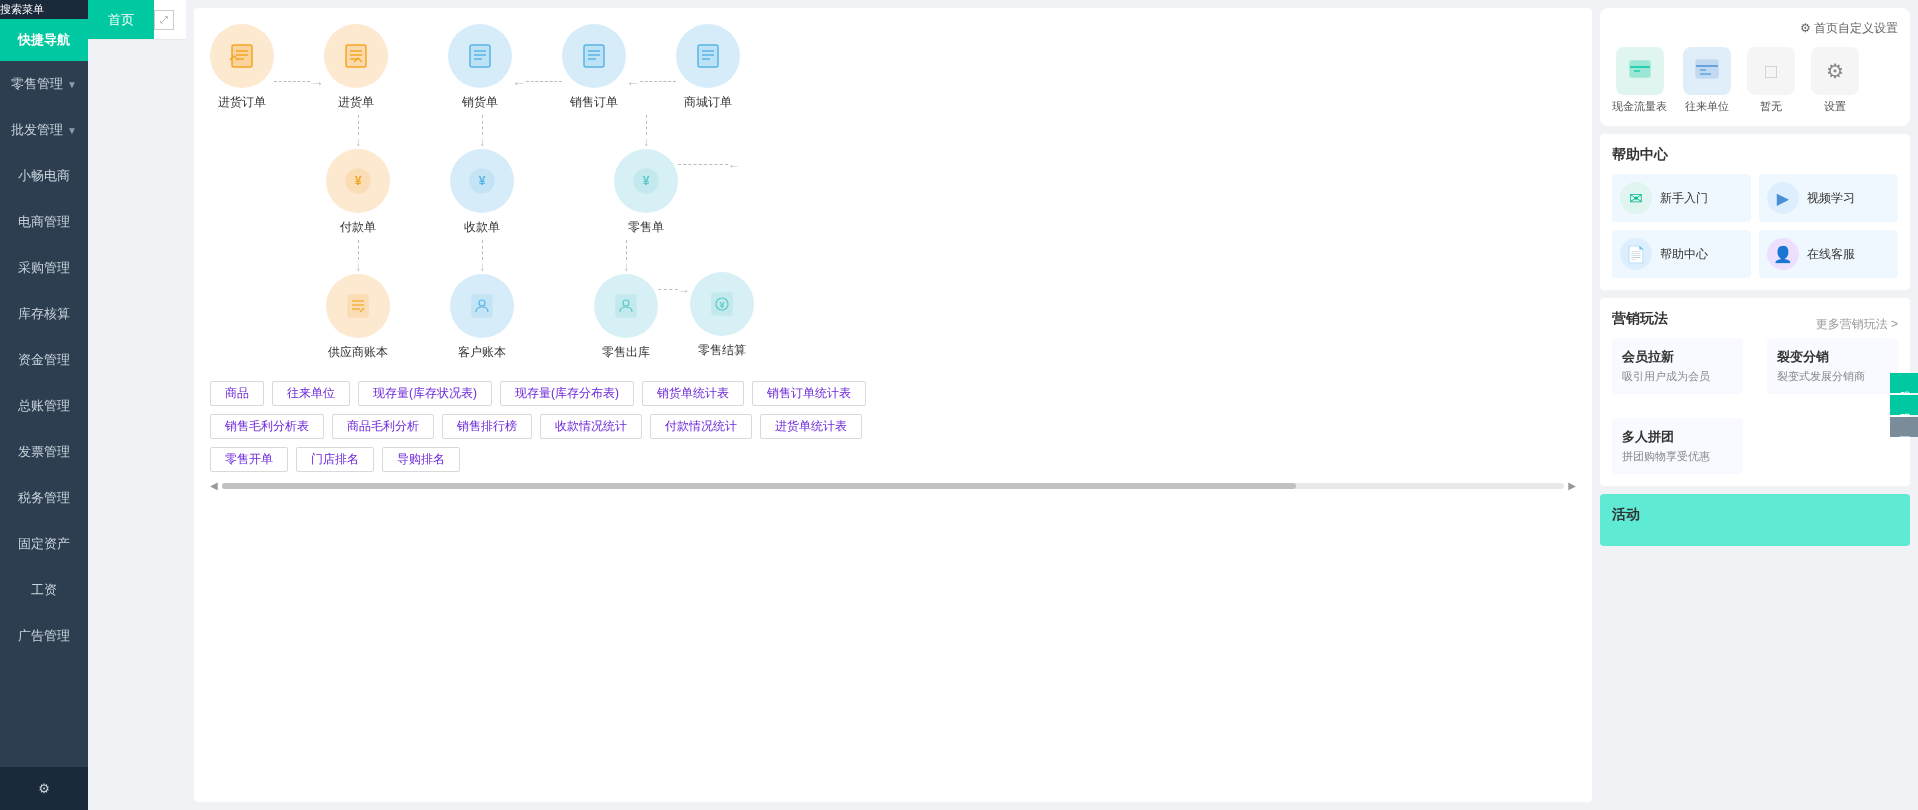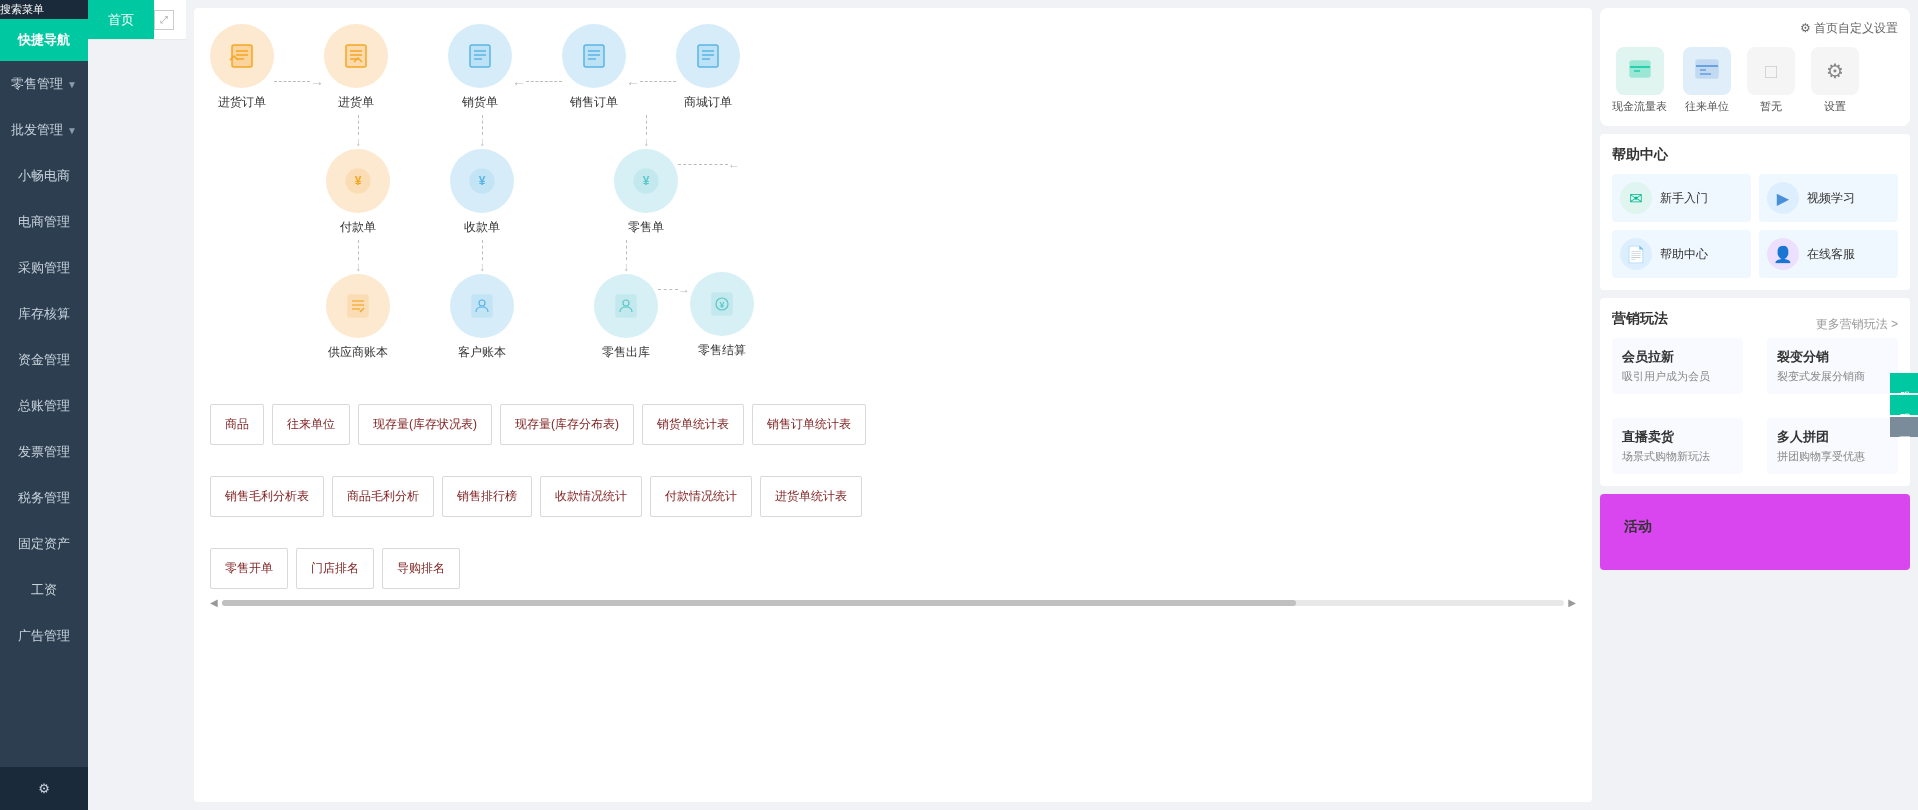--- a/index.html
+++ b/index.html
@@ -141,27 +141,26 @@
     }
     .func-grid {
       display: flex;
       flex-wrap: wrap;
       gap: 8px;
       margin-bottom: 8px;
     }
     .func-btn {
       border: 1px solid #d9d9d9;
       background: #fff;
-      padding: 11px 14px;
+      padding: 3px 14px;
       font-size: 12px;
-      color: #7f1d1d;
+      color: #6d28d9;
       cursor: pointer;
       border-radius: 2px;
       white-space: nowrap;
-      margin-top: 23px;
     }
 
     
     .scrollbar-row {
       display: flex;
       align-items: center;
       margin-top: 8px;
       gap: 4px;
     }
     .scrollbar-track {
@@ -285,23 +284,23 @@
       background: #f8faff;
       border-radius: 4px;
       padding: 10px;
       cursor: pointer;
     }
     .marketing-item-title { font-size: 13px; font-weight: bold; color: #333; margin-bottom: 3px; }
     .marketing-item-desc { font-size: 11px; color: #888; }
 
     
     .activity-section {
-      background: #d946ef;
+      background: #5eead4;
       border-radius: 4px;
-      padding: 24px;
+      padding: 12px;
     }
 
     
     .float-buttons {
       position: fixed;
       right: 0;
       top: 50%;
       transform: translateY(-50%);
       display: flex;
       flex-direction: column;
@@ -689,24 +688,20 @@
         <div class="marketing-grid">
           <div class="marketing-item">
             <div class="marketing-item-title">会员拉新</div>
             <div class="marketing-item-desc">吸引用户成为会员</div>
           </div>
           <div class="marketing-item">
             <div class="marketing-item-title">裂变分销</div>
             <div class="marketing-item-desc">裂变式发展分销商</div>
           </div>
           <div class="marketing-item">
-            <div class="marketing-item-title">直播卖货</div>
-            <div class="marketing-item-desc">场景式购物新玩法</div>
-          </div>
-          <div class="marketing-item">
             <div class="marketing-item-title">多人拼团</div>
             <div class="marketing-item-desc">拼团购物享受优惠</div>
           </div>
         </div>
       </div>
 
       <div class="activity-section">
         <div class="section-title">活动</div>
       </div>
 

